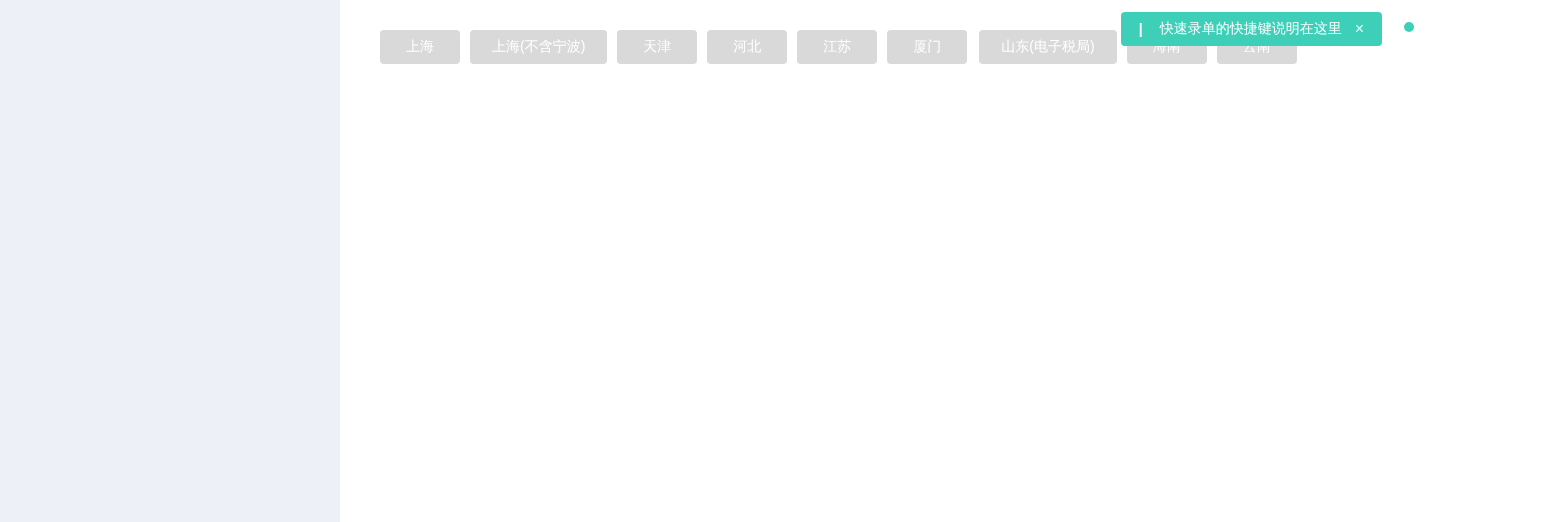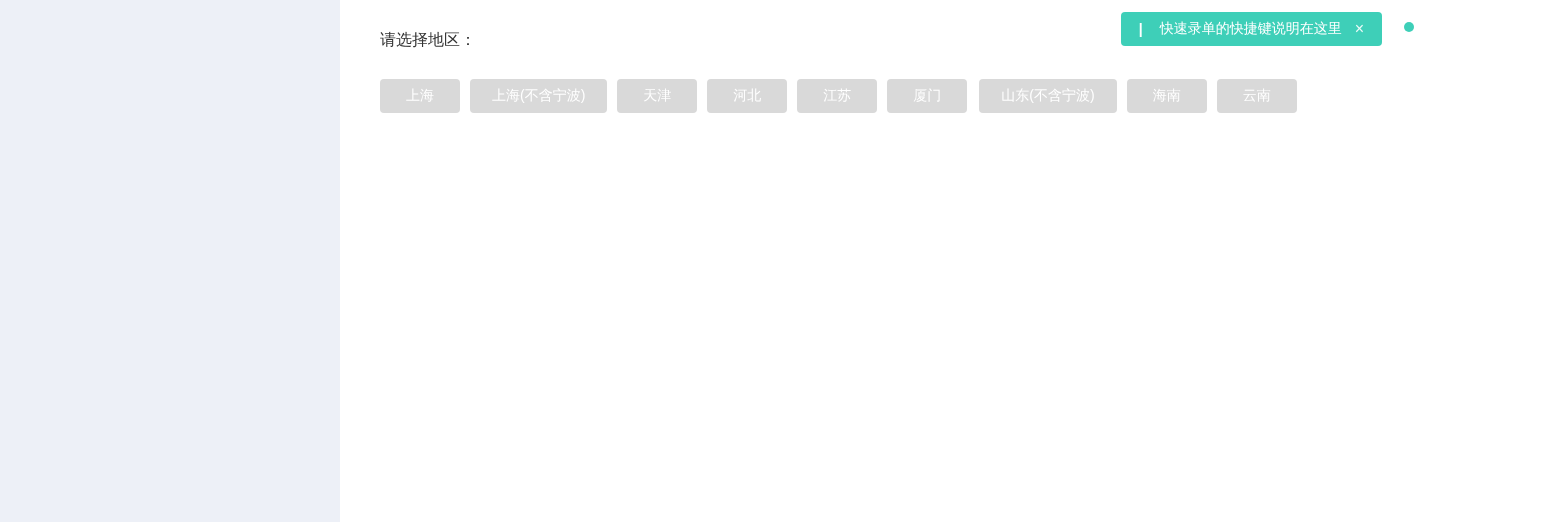--- a/index.html
+++ b/index.html
@@ -110,33 +110,32 @@
       border-radius: 50%;
       z-index: 100;
     }
   </style>
 </head>
 <body>
 
 <div class="left-panel"></div>
 
 <div class="main-content">
-  <div class="page-title">请选择地区：</div>
 
   <div class="region-buttons">
     <div class="row">
     <button class="region-btn">上海</button>
         <button class="region-btn">上海(不含宁波)</button>
         <button class="region-btn">天津</button>
         <button class="region-btn">河北</button>
         <button class="region-btn">江苏</button>
         <button class="region-btn">厦门</button>
       </div>
     <div class="row">
-    <button class="region-btn">山东(不含宁波)</button>
+    <button class="region-btn">山东(电子税局)</button>
         <button class="region-btn">海南</button>
         <button class="region-btn">云南</button>
       </div>
   </div>
 </div>
 
 <div class="tooltip-banner">
   <span>快速录单的快捷键说明在这里</span>
   <span class="tooltip-close">×</span>
 </div>

